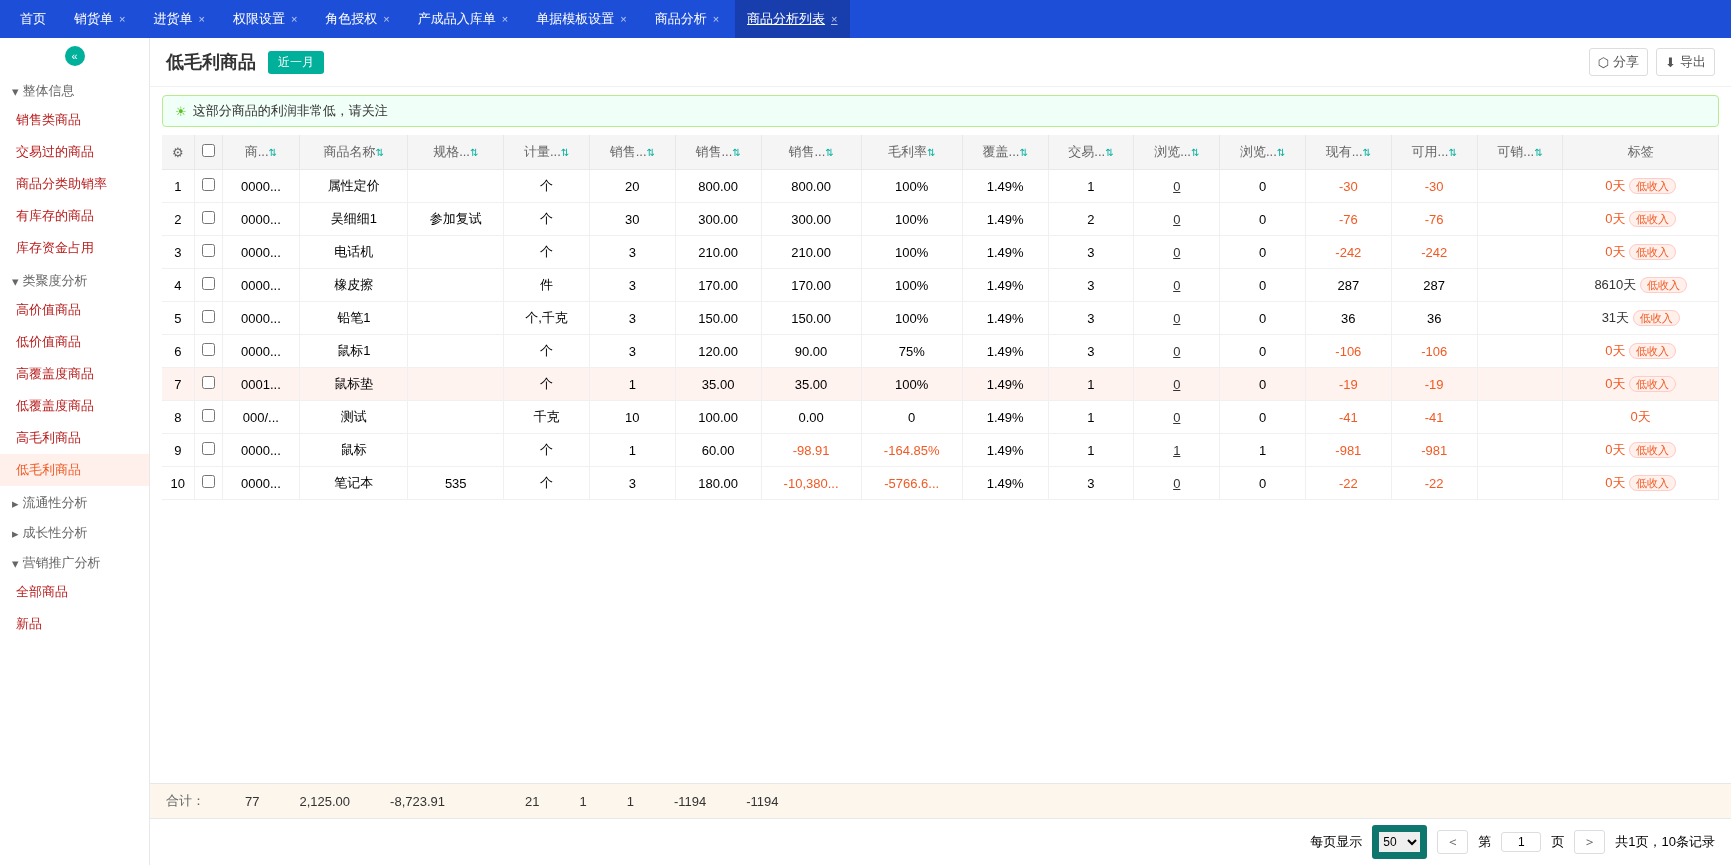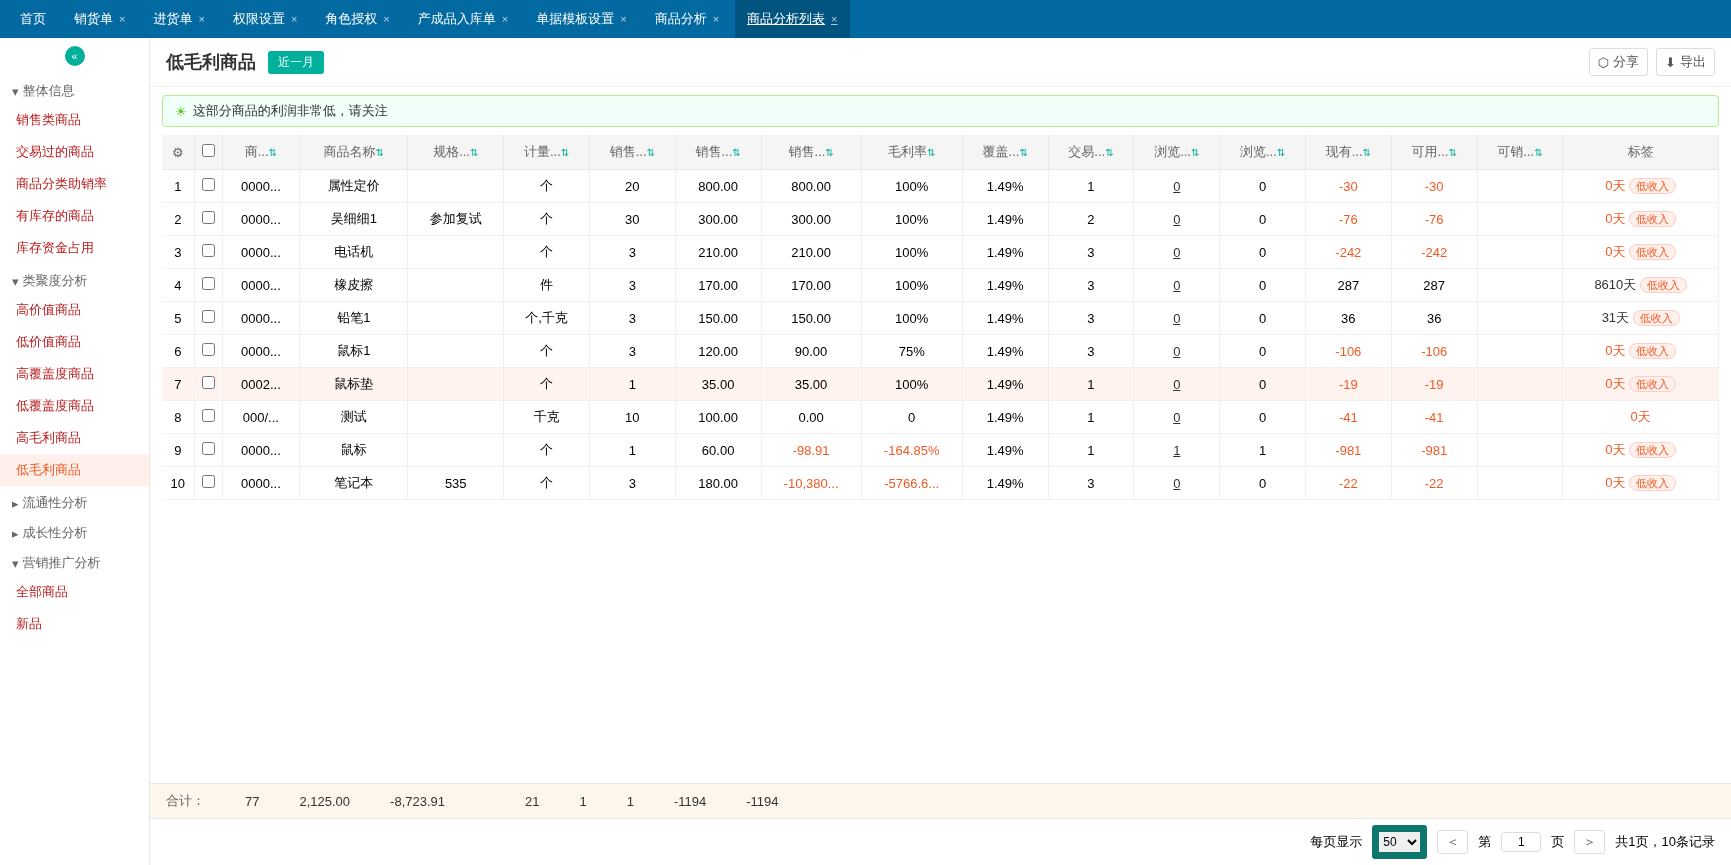--- a/index.html
+++ b/index.html
@@ -1,20 +1,20 @@
 <!DOCTYPE html>
 <html><head>
   <meta charset="utf-8">
   <style>
     * { box-sizing: border-box; margin: 0; padding: 0; font-family: 'Microsoft YaHei', Arial, sans-serif; font-size: 13px; }
     body { background: #f5f5f5; overflow: hidden; }
 
     
     .top-nav {
-      background: #0369a1;
+      background: #1d4ed8;
       display: flex;
       align-items: center;
       height: 38px;
       padding: 0 8px;
       gap: 4px;
     }
     .nav-item {
       color: #fff;
       padding: 0 12px;
       height: 38px;
@@ -518,21 +518,21 @@
     <td class="text-red">-106</td>
     <td></td>
     <td>
       <span class="tag-days-zero">0天</span>
       <span class="tag-label">低收入</span>
     </td>
   </tr>
             <tr class="row-highlight">
     <td>7</td>
     <td><input type="checkbox" style=""></td>
-    <td>0002...</td>
+    <td>0001...</td>
     <td>鼠标垫</td>
     <td></td>
     <td>个</td>
     <td>1</td>
     <td>35.00</td>
     <td class="">35.00</td>
     <td class="">100%</td>
     <td>1.49%</td>
     <td>1</td>
     <td><span class="link-underline">0</span></td>

